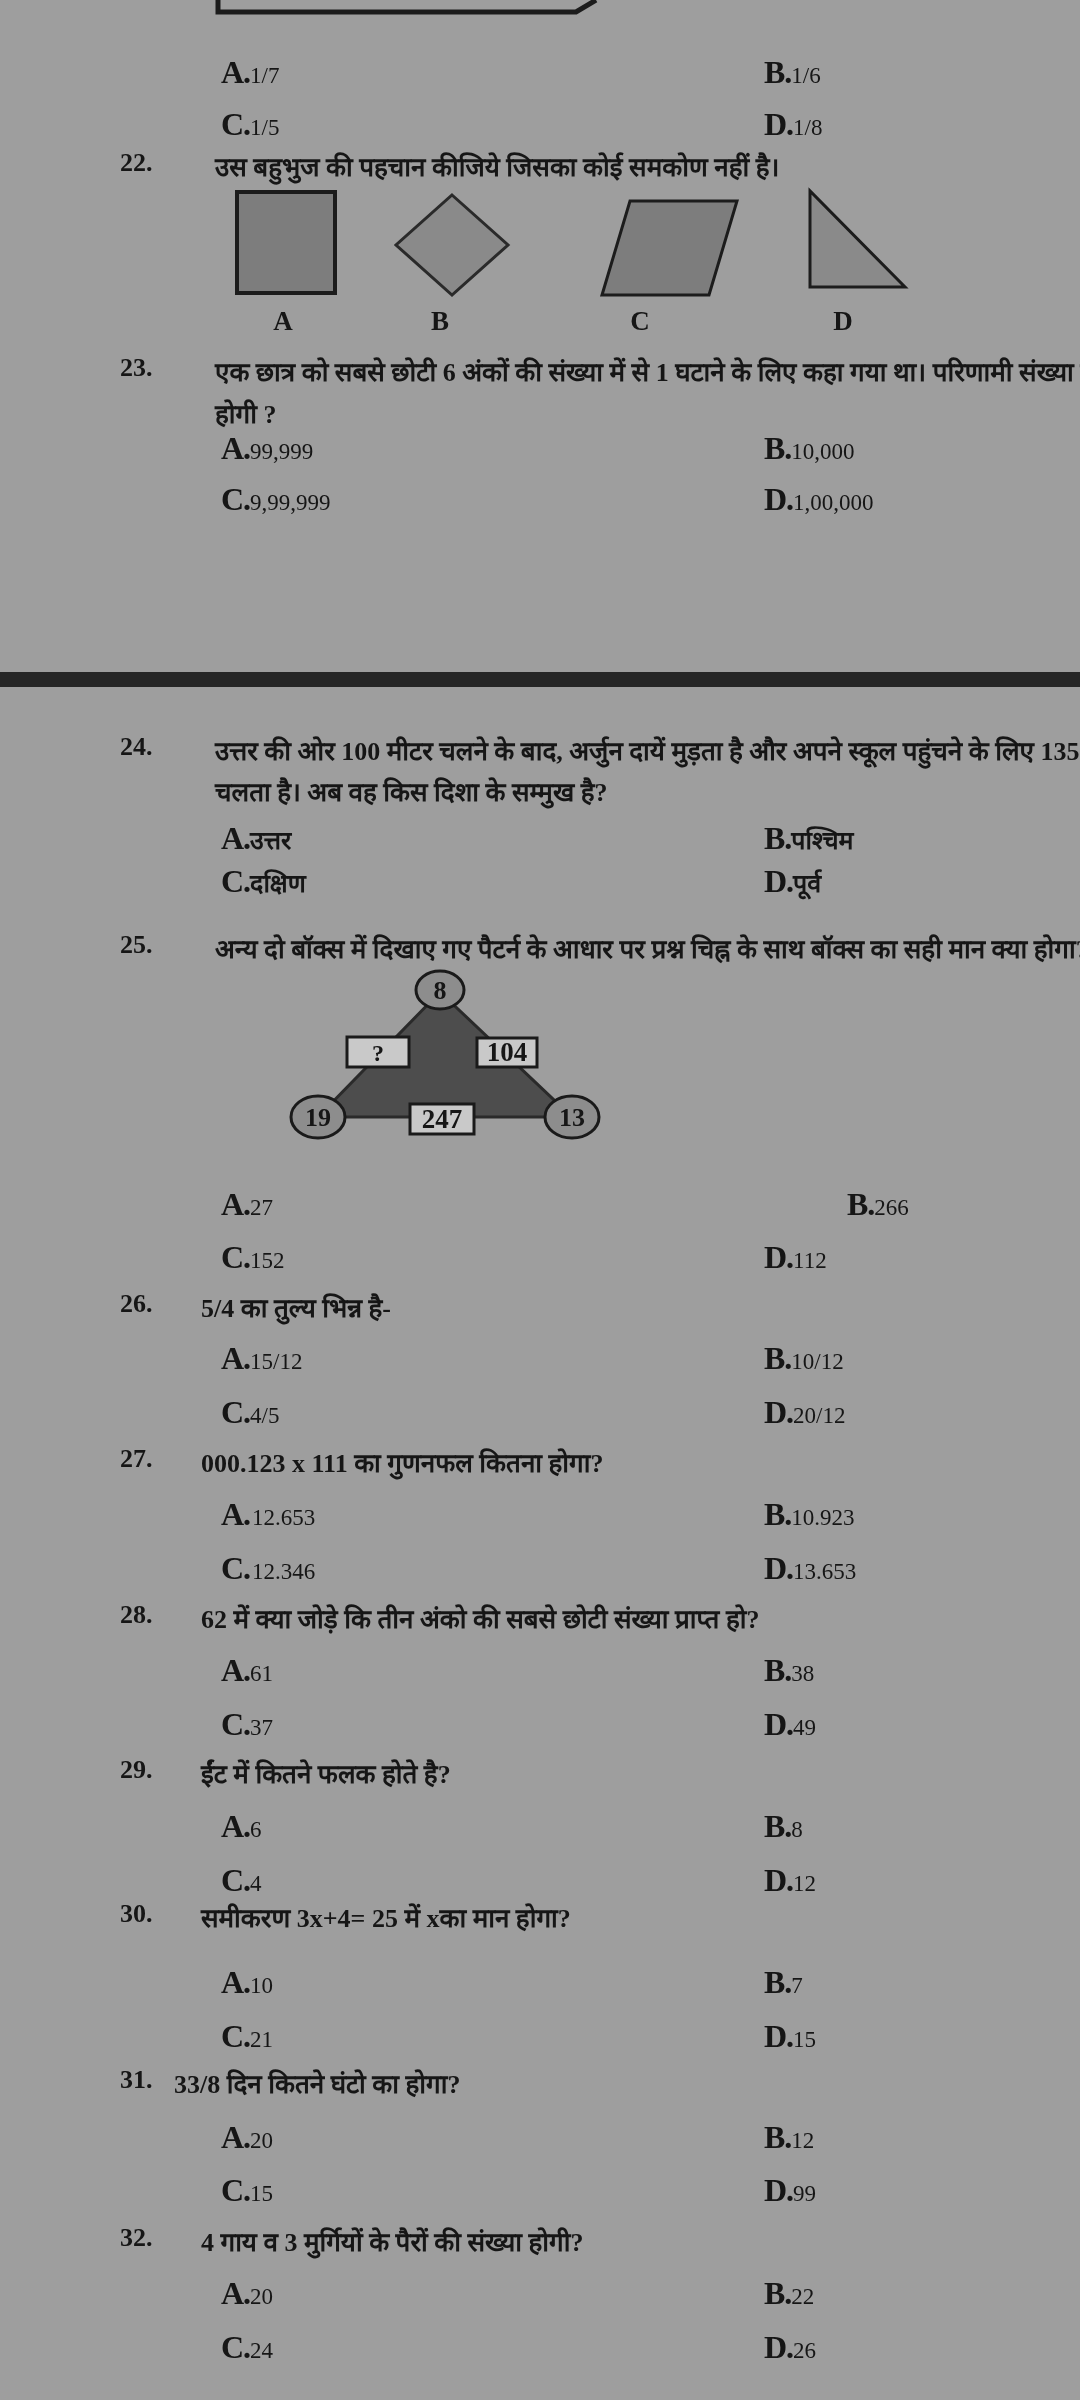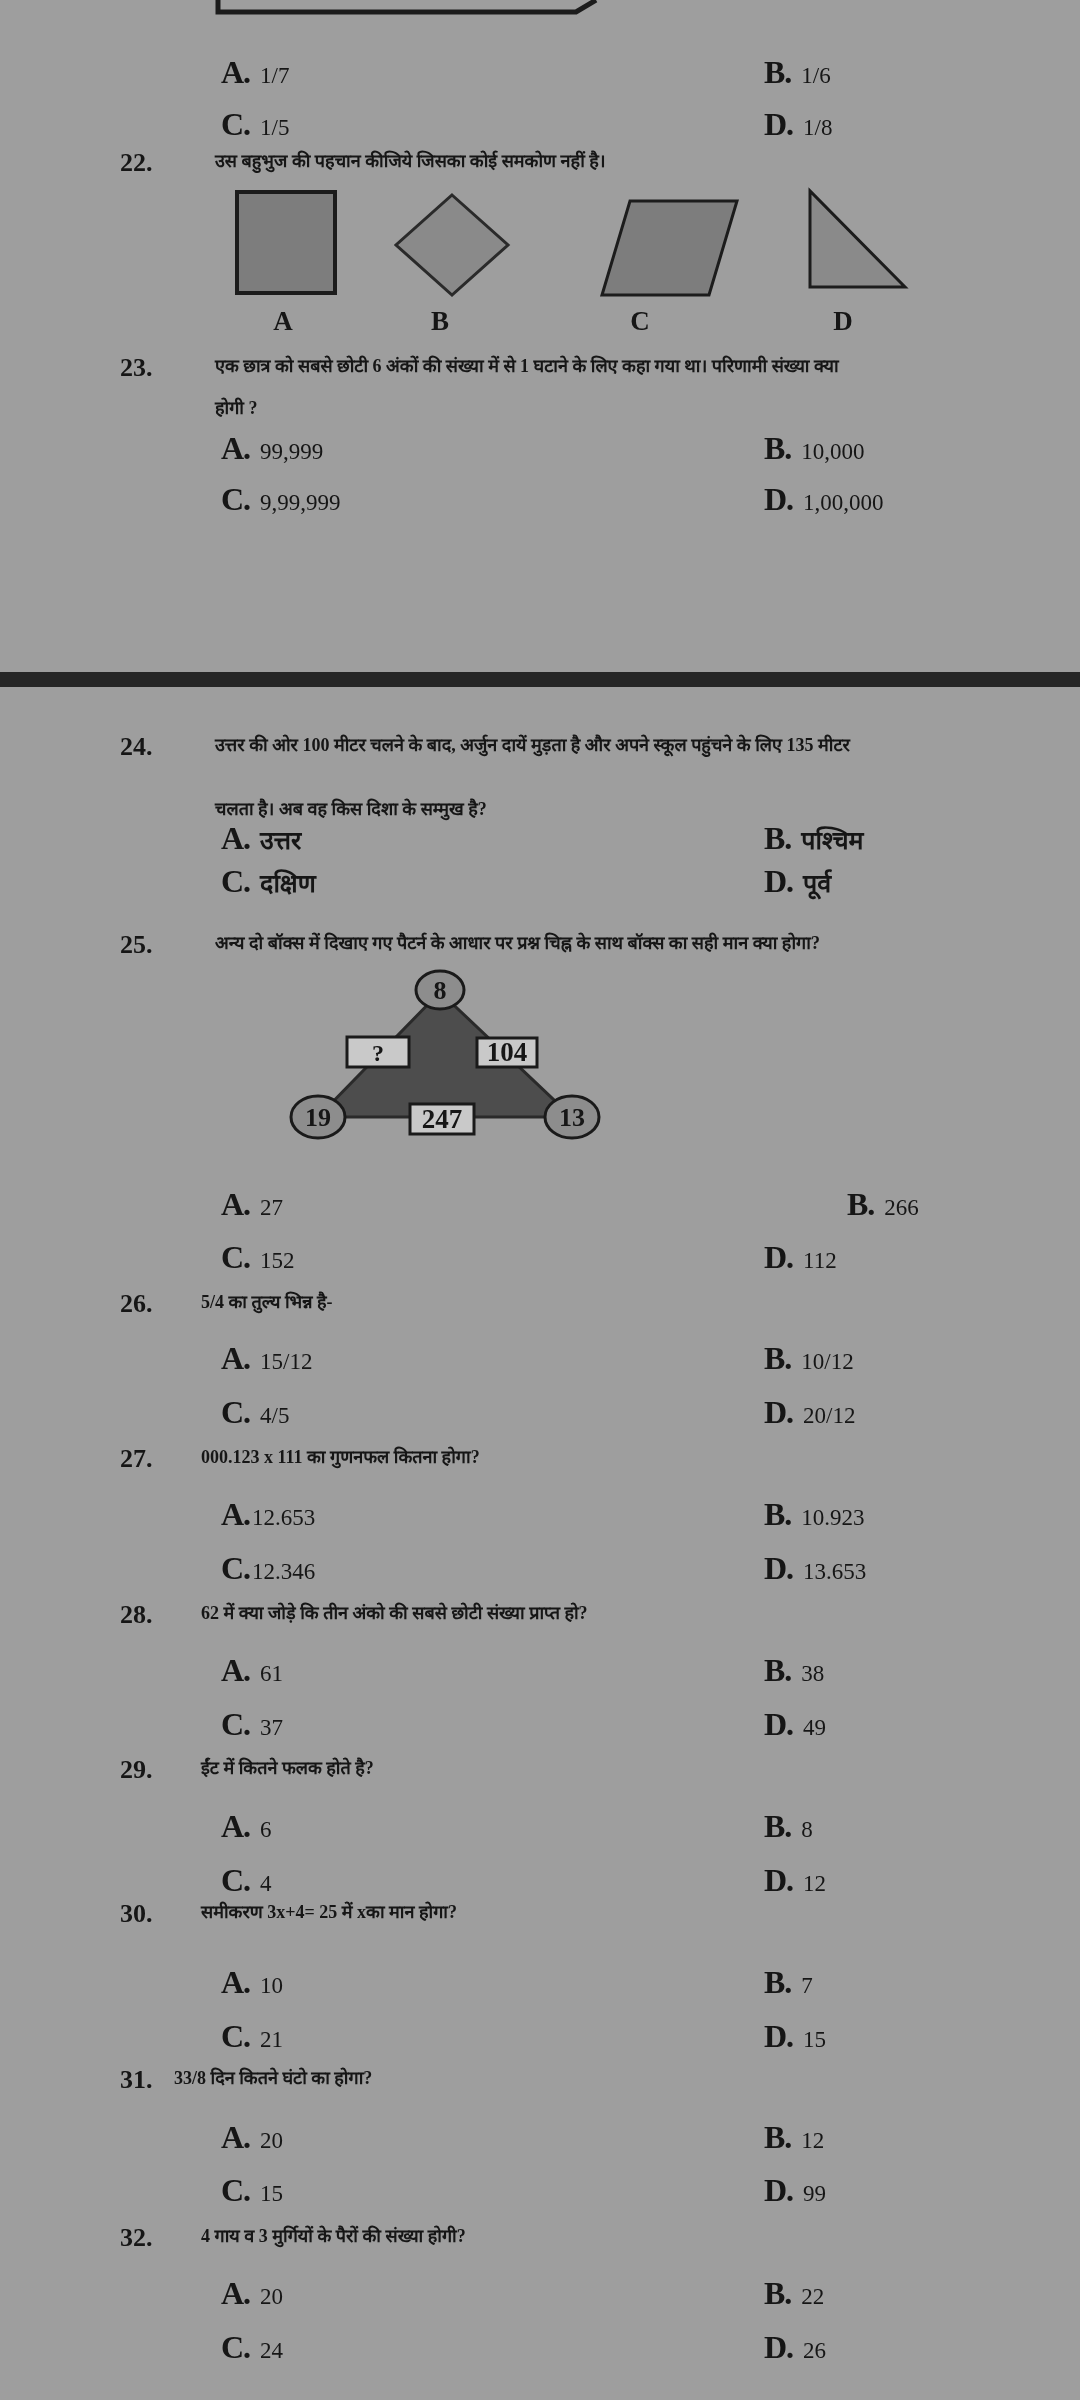--- a/index.html
+++ b/index.html
@@ -3,27 +3,27 @@
 <meta charset="utf-8">
 <style>
   html,body { margin:0; padding:0; }
   .page {
     position:relative; width:1080px; height:2400px;
     background:#9e9e9e; overflow:hidden;
     font-family:"Liberation Serif", serif; color:#161616;
   }
   .qline { position:absolute; left:0; width:948px; height:42px;text-align:right; }
   .qnum  { position:absolute; left:120px; top:0; font-weight:bold; font-size:26px; white-space:nowrap; }
-  .qtext { position:absolute; top:0; font-weight:bold; font-size:18px; white-space:nowrap; }
+  .qtext { position:absolute; top:0; font-weight:bold; font-size:26px; white-space:nowrap; }
   .tx215 { left:215px; }
   .tx201 { left:201px; }
   .tx174 { left:174px; }
   .opt { position:absolute; display:flex; align-items:baseline; white-space:nowrap; }
   .olet { font-weight:bold; font-size:32px; letter-spacing:-1px; }
-  .oval { font-size:23px; margin-left:10px; }
+  .oval { font-size:23px; }
   .opt.g2 .oval { }
   .opt.g0 .oval { margin-left:2px; }
   .oval.hi { font-weight:bold; font-size:25px; }
   .divider { position:absolute; left:0; top:672px; width:1080px; height:15px; background:#262626; }
   .shapelabel { position:absolute; top:306px; transform:translateX(-50%); font-weight:bold; font-size:27px; }
   svg { position:absolute; }
   svg text { font-family:"Liberation Serif", serif; font-weight:bold; fill:#161616; }
 </style>
 </head>
 <body>
@@ -89,21 +89,21 @@
       <span class="olet">D.</span>
       <span class="oval">1,00,000</span>
     </div>
 
   <div class="divider"></div>
 
   <div class="qline" style="top:732px">
     <span class="qnum">24.</span>
     <span class="qtext tx215">उत्तर की ओर 100 मीटर चलने के बाद, अर्जुन दायें मुड़ता है और अपने स्कूल पहुंचने के लिए 135 मीटर</span>
   </div>
-  <div class="qline" style="top:796px">
+  <div class="qline" style="top:773px">
     <span class="qtext tx215">चलता है। अब वह किस दिशा के सम्मुख है?</span>
   </div>
   <div class="opt" style="left:221px;top:820px">
       <span class="olet">A.</span>
       <span class="oval hi">उत्तर</span>
     </div>
   <div class="opt" style="left:764px;top:820px">
       <span class="olet">B.</span>
       <span class="oval hi">पश्चिम</span>
     </div>

